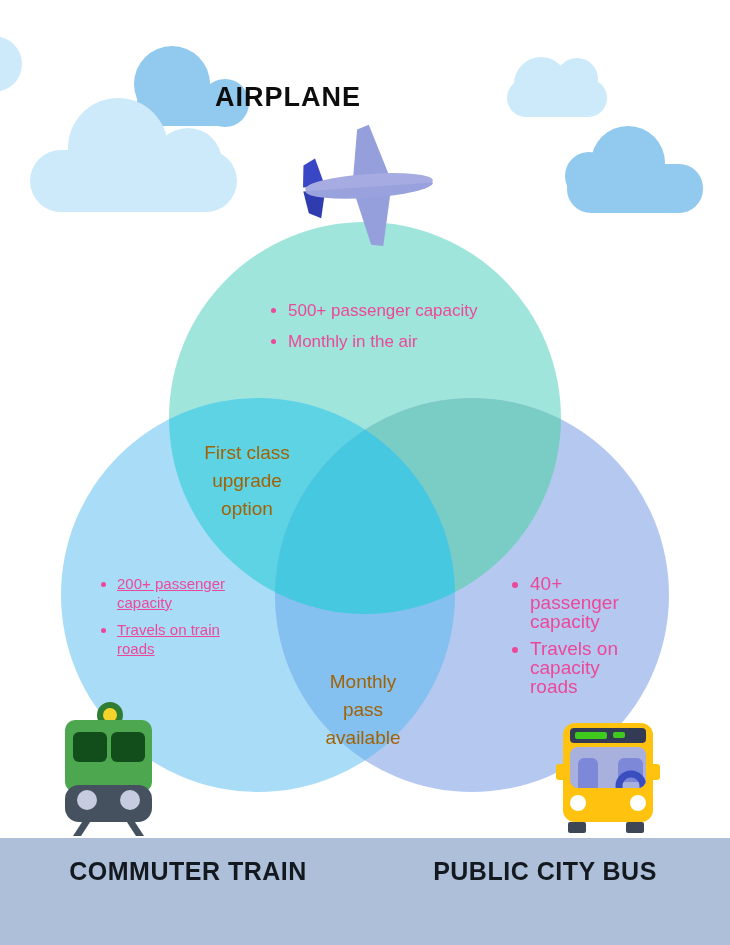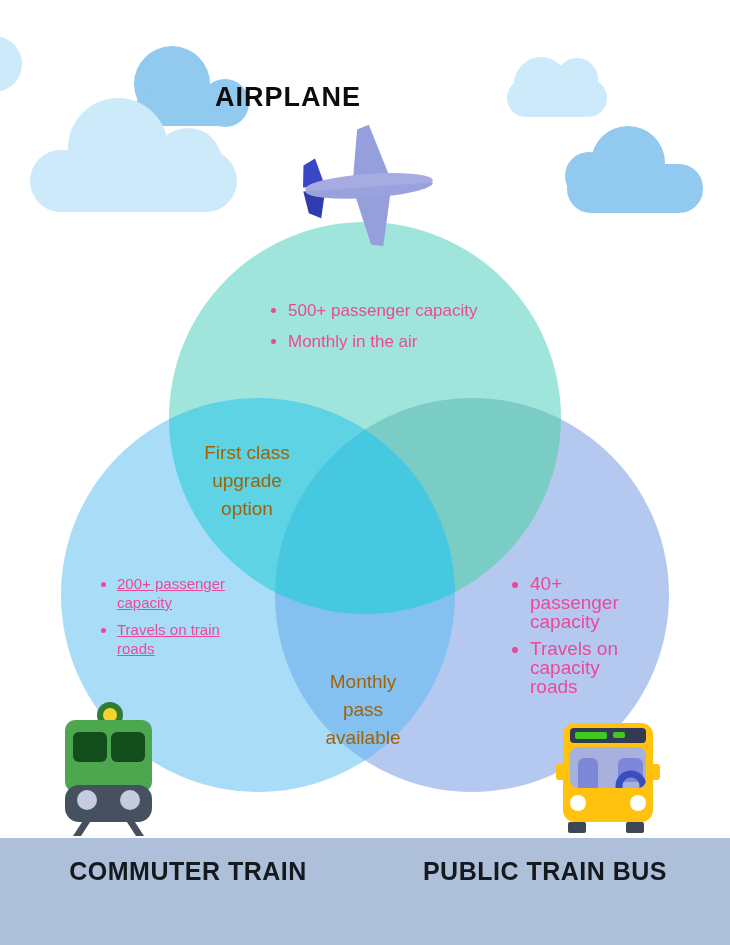--- a/index.html
+++ b/index.html
@@ -174,16 +174,16 @@
       <rect x="26" y="42" width="20" height="34" rx="6" fill="#7d88d8"></rect>
       <rect x="66" y="42" width="25" height="24" rx="6" fill="#7d88d8"></rect>
       <circle cx="79" cy="70" r="12" fill="none" stroke="#3b4ec0" stroke-width="7"></circle>
     </g>
     <circle cx="26" cy="87" r="8" fill="#ffffff"></circle>
     <circle cx="86" cy="87" r="8" fill="#ffffff"></circle>
   </svg>
 
   <div class="abs bottom-bar">
     <div class="bar-label train">COMMUTER TRAIN</div>
-    <div class="bar-label bus">PUBLIC TRAIN BUS</div>
+    <div class="bar-label bus">PUBLIC CITY BUS</div>
   </div>
 
 </div>
 
 </body></html>

